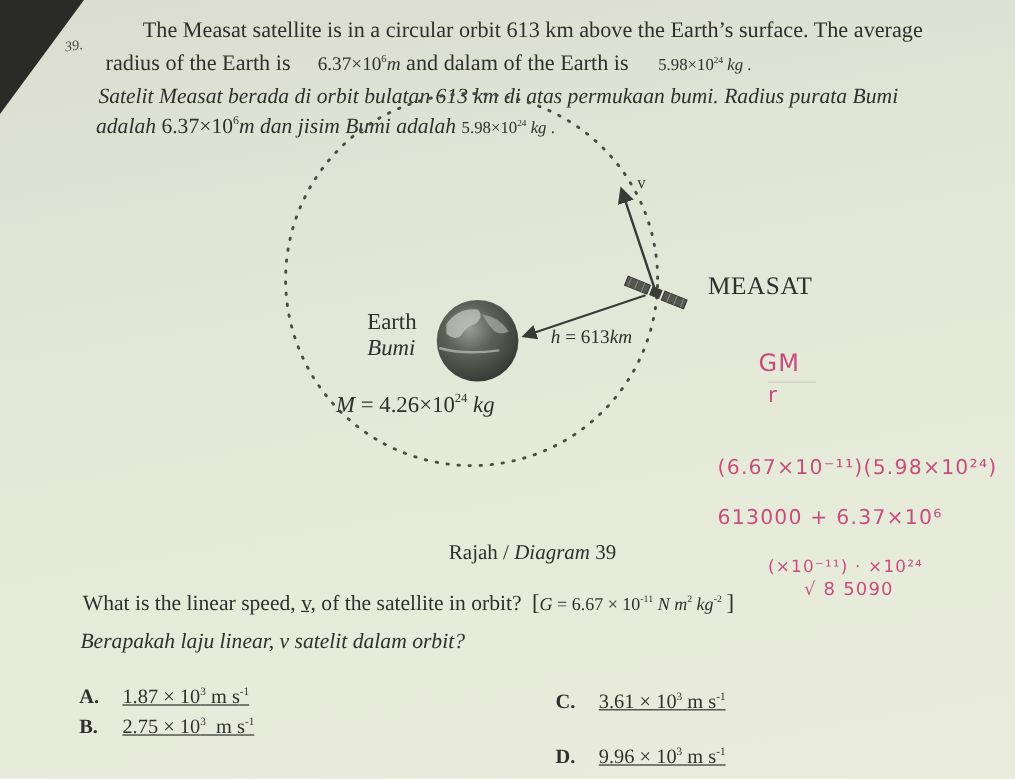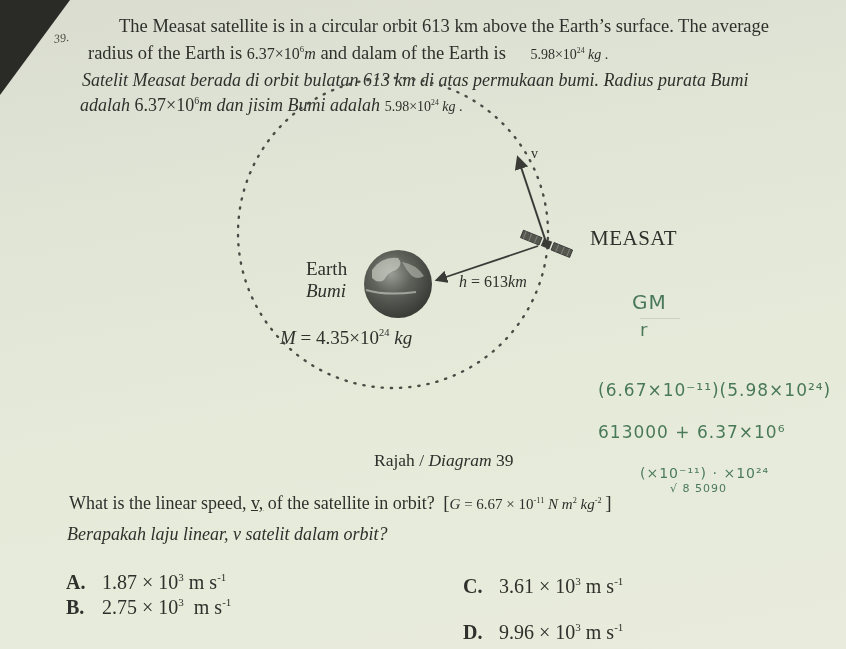--- a/index.html
+++ b/index.html
@@ -29,40 +29,40 @@
     .diagram { position: absolute; left: 0; top: 0; width: 846px; height: 649px; pointer-events: none; }
     .lbl { position: absolute; white-space: nowrap; }
     .earth-lbl { left: 306px; top: 258px; font-size: 19px; line-height: 22px; }
     .measat-lbl { left: 590px; top: 226px; font-size: 21px; letter-spacing: 0.5px; }
     .v-lbl { left: 531px; top: 146px; font-size: 14px; }
     .h-lbl { left: 459px; top: 273px; font-size: 16px; }
     .m-lbl { left: 280px; top: 327px; font-size: 19px; }
     .caption { left: 374px; top: 450px; font-size: 17.5px; }
 
     .pencil {
-      position: absolute; color: #14532d; font-family: "DejaVu Sans", sans-serif;
+      position: absolute; color: #be185d; font-family: "DejaVu Sans", sans-serif;
       font-size: 17px; white-space: nowrap; opacity: 0.75; letter-spacing: 1px;
     }
 
     .q { position: absolute; white-space: nowrap; font-size: 18px; }
-    .opt { position: absolute; white-space: nowrap; font-size: 20px; }
+    .opt { position: absolute; white-space: nowrap; font-size: 17px; text-decoration: underline; }
     .opt .key { font-weight: bold; display: inline-block; width: 36px; }
     .underline-v { text-decoration: underline; }
   </style>
 </head>
 <body>
 
 <div class="corner-shadow"></div>
 
 <div class="qnum">39.</div>
 
 <div class="line" style="left:119px; top:16px; font-size:18.5px;">The Measat satellite is in a circular orbit 613 km above the Earth’s surface. The average</div>
 <div class="line" style="left:88px; top:43px;">
   <span>radius of the Earth is</span>
-  <span class="math small" style="margin-left:0;text-align:right;"><span>6.37</span><span>×10</span><sup>6</sup></span><span class="mi small">m</span>
+  <span class="math small" style="margin-left:18px;text-align:right;"><span>6.37</span><span>×10</span><sup>6</sup></span><span class="mi small">m</span>
   <span>and dalam of the Earth is</span>
   <span class="math" style="font-size:14px; margin-left:20px;"><span>5.98</span><span>×10</span><sup>24</sup> <span class="mi">kg</span> <span>.</span></span>
 </div>
 
 <div class="line it" style="left:82px; top:70px; font-size:18px;">Satelit Measat berada di orbit bulatan 613 km di atas permukaan bumi. Radius purata Bumi</div>
 <div class="line it" style="left:80px; top:95px; font-size:18px;">
   <span>adalah</span>
   <span class="math" style="font-style:normal;"><span>6.37</span><span>×10</span><sup>6</sup></span><span>m</span>
   <span>dan jisim Bumi adalah</span>
   <span style="font-style:normal; font-size:14px;"><span>5.98</span><span>×10</span><sup>24</sup> <span class="mi">kg</span> <span>.</span></span>
@@ -111,32 +111,32 @@
 <div class="lbl v-lbl">v</div>
 <div class="lbl measat-lbl">MEASAT</div>
 <div class="lbl earth-lbl">
   <div>Earth</div>
   <div class="it">Bumi</div>
 </div>
 <div class="lbl h-lbl">
   <span class="mi">h</span> <span>= 613</span><span class="mi">km</span>
 </div>
 <div class="lbl m-lbl">
-  <span class="mi">M</span> <span>= 4.35×10</span><sup>24</sup> <span class="mi">kg</span>
+  <span class="mi">M</span> <span>= 4.26×10</span><sup>24</sup> <span class="mi">kg</span>
 </div>
 <div class="lbl caption">
   <span>Rajah /</span> <span class="it">Diagram</span> <span>39</span>
 </div>
 
 <div class="pencil" style="left:632px; top:290px; font-size:20px;">GM</div>
 <div class="pencil" style="left:640px; top:318px; font-size:18px; border-top:1px solid #c4c8bb; width:40px;">r</div>
 <div class="pencil" style="left:598px; top:380px;">(6.67×10⁻¹¹)(5.98×10²⁴)</div>
 <div class="pencil" style="left:598px; top:422px;">613000 + 6.37×10⁶</div>
 <div class="pencil" style="left:640px; top:465px; font-size:14px;">(×10⁻¹¹)  ·  ×10²⁴</div>
-<div class="pencil" style="left:670px; top:482px; font-size:11px;">√ 8 5090</div>
+<div class="pencil" style="left:670px; top:482px; font-size:15px;">√ 8 5090</div>
 
 <div class="q" style="left:69px; top:492px;">
   <span>What is the linear speed,</span>
   <span class="underline-v">v,</span>
   <span>of the satellite in orbit?</span>
   <span style="font-size:15px; margin-left:4px;">
     <span style="font-size:19px;">[</span><span class="mi">G</span> <span>= 6.67 × 10</span><sup>-11</sup> <span class="mi">N</span> <span class="mi">m</span><sup>2</sup> <span class="mi">kg</span><sup>-2</sup> <span style="font-size:19px;">]</span>
   </span>
 </div>
 <div class="q it" style="left:67px; top:524px;">Berapakah laju linear, v satelit dalam orbit?</div>

